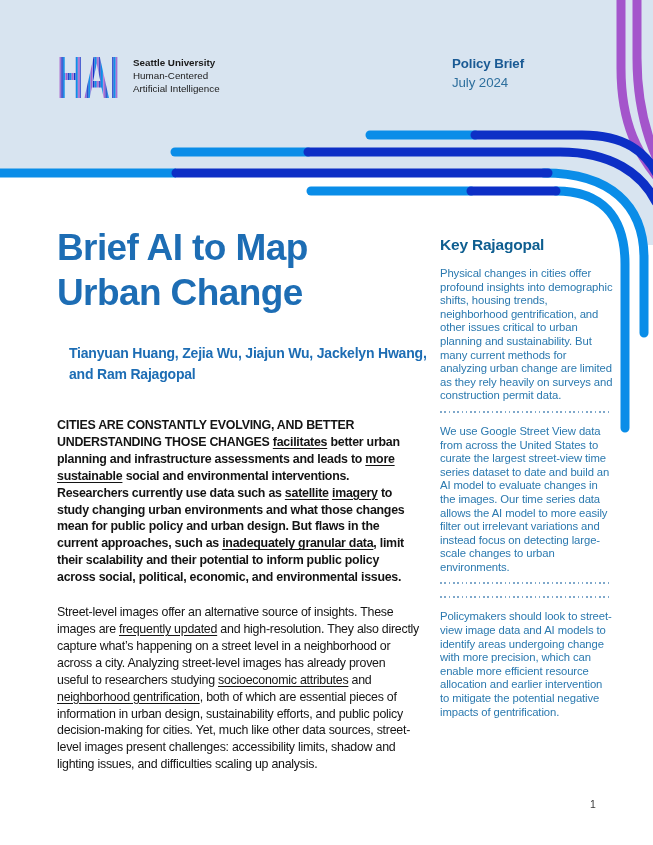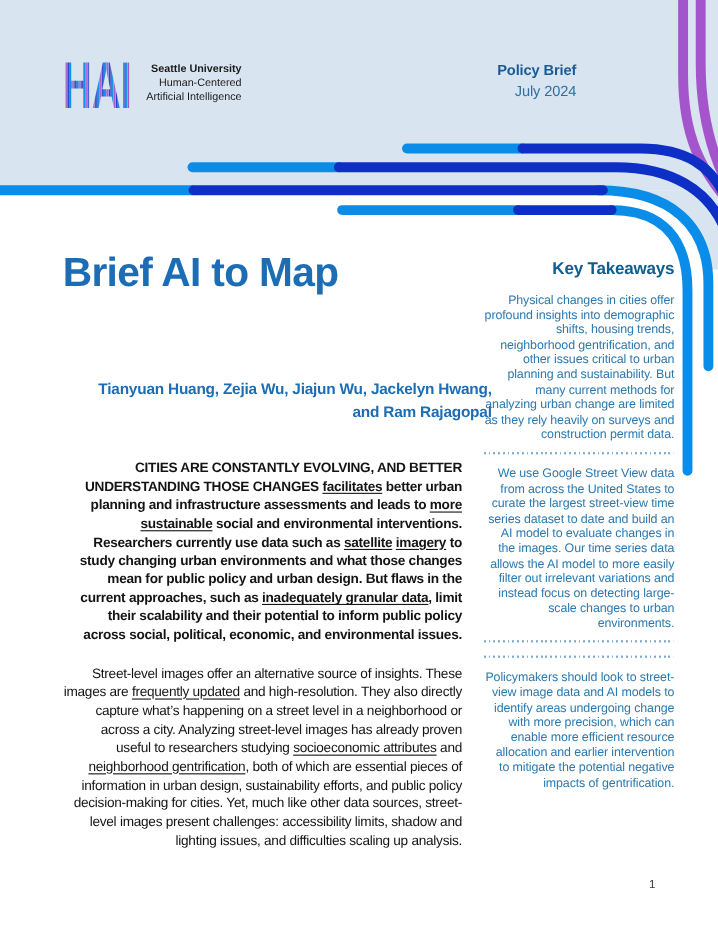--- a/index.html
+++ b/index.html
@@ -1,17 +1,17 @@
 <!DOCTYPE html>
 <html><head>
 <meta charset="utf-8">
 <style>
   html,body{margin:0;padding:0;background:#fff;}
   .page{position:relative;width:653px;height:845px;background:#ffffff;overflow:hidden;
-        font-family:"Liberation Sans","DejaVu Sans",sans-serif;text-align:right;}
+        font-family:"Liberation Sans","DejaVu Sans",sans-serif;}
   .deco{position:absolute;top:0;left:0;z-index:0;pointer-events:none;}
   .layer{position:absolute;z-index:1;}
 
   
   .logo-block{left:57px;top:52px;display:flex;align-items:flex-start;}
   .org-lines{margin-left:10px;margin-top:4px;font-size:9.8px;line-height:13px;color:#1a1a1a;letter-spacing:0;}
   .org-lines .b{font-weight:bold;}
   .brief-block{left:452px;top:55px;font-size:13.3px;line-height:18.5px;letter-spacing:-0.1px;}
   .brief-block .b1,.brief-block .b2{font-weight:bold;color:#1a5a94;}
   .brief-block .b3{color:#2e6f9d;}
@@ -83,30 +83,31 @@
     </div>
   </div>
 
   <div class="layer brief-block">
     <div class="b1">Policy Brief</div>
     <div class="b3">July 2024</div>
   </div>
 
   <h1 class="layer title" style="margin:0">
     <span>Brief AI to Map</span><br>
+    <span>Urban Change</span>
   </h1>
   <div class="layer authors">Tianyuan Huang, Zejia Wu, Jiajun Wu, Jackelyn Hwang, and Ram Rajagopal</div>
 
   <div class="layer body-col" id="body-col">
       <p class="body-para lead"><span>CITIES ARE CONSTANTLY EVOLVING, AND BETTER UNDERSTANDING THOSE CHANGES </span><span class="u">facilitates</span><span> better urban planning and infrastructure assessments and leads to </span><span class="u">more sustainable</span><span> social and environmental interventions. Researchers currently use data such as </span><span class="u">satellite</span><span> </span><span class="u">imagery</span><span> to study changing urban environments and what those changes mean for public policy and urban design. But flaws in the current approaches, such as </span><span class="u">inadequately granular data</span><span>, limit their scalability and their potential to inform public policy across social, political, economic, and environmental issues.</span></p>
       <p class="body-para normal"><span>Street-level images offer an alternative source of insights. These images are </span><span class="u">frequently updated</span><span> and high-resolution. They also directly capture what’s happening on a street level in a neighborhood or across a city. Analyzing street-level images has already proven useful to researchers studying </span><span class="u">socioeconomic attributes</span><span> and </span><span class="u">neighborhood gentrification</span><span>, both of which are essential pieces of information in urban design, sustainability efforts, and public policy decision-making for cities. Yet, much like other data sources, street-level images present challenges: accessibility limits, shadow and lighting issues, and difficulties scaling up analysis.</span></p>
     </div>
 
   <aside class="layer sidebar">
-    <h2 class="tk-heading">Key Takeaways</h2>
+    <h2 class="tk-heading">Key Rajagopal</h2>
     <div id="takeaways">
         <p class="takeaway">Physical changes in cities offer profound insights into demographic shifts, housing trends, neighborhood gentrification, and other issues critical to urban planning and sustainability. But many current methods for analyzing urban change are limited as they rely heavily on surveys and construction permit data.</p>
         <div class="dotsep"></div>
         <p class="takeaway">We use Google Street View data from across the United States to curate the largest street-view time series dataset to date and build an AI model to evaluate changes in the images. Our time series data allows the AI model to more easily filter out irrelevant variations and instead focus on detecting large-scale changes to urban environments.</p>
         <div class="dotsep"></div>
         <div class="dotsep"></div>
         <p class="takeaway">Policymakers should look to street-view image data and AI models to identify areas undergoing change with more precision, which can enable more efficient resource allocation and earlier intervention to mitigate the potential negative impacts of gentrification.</p>
       </div>
   </aside>
 

